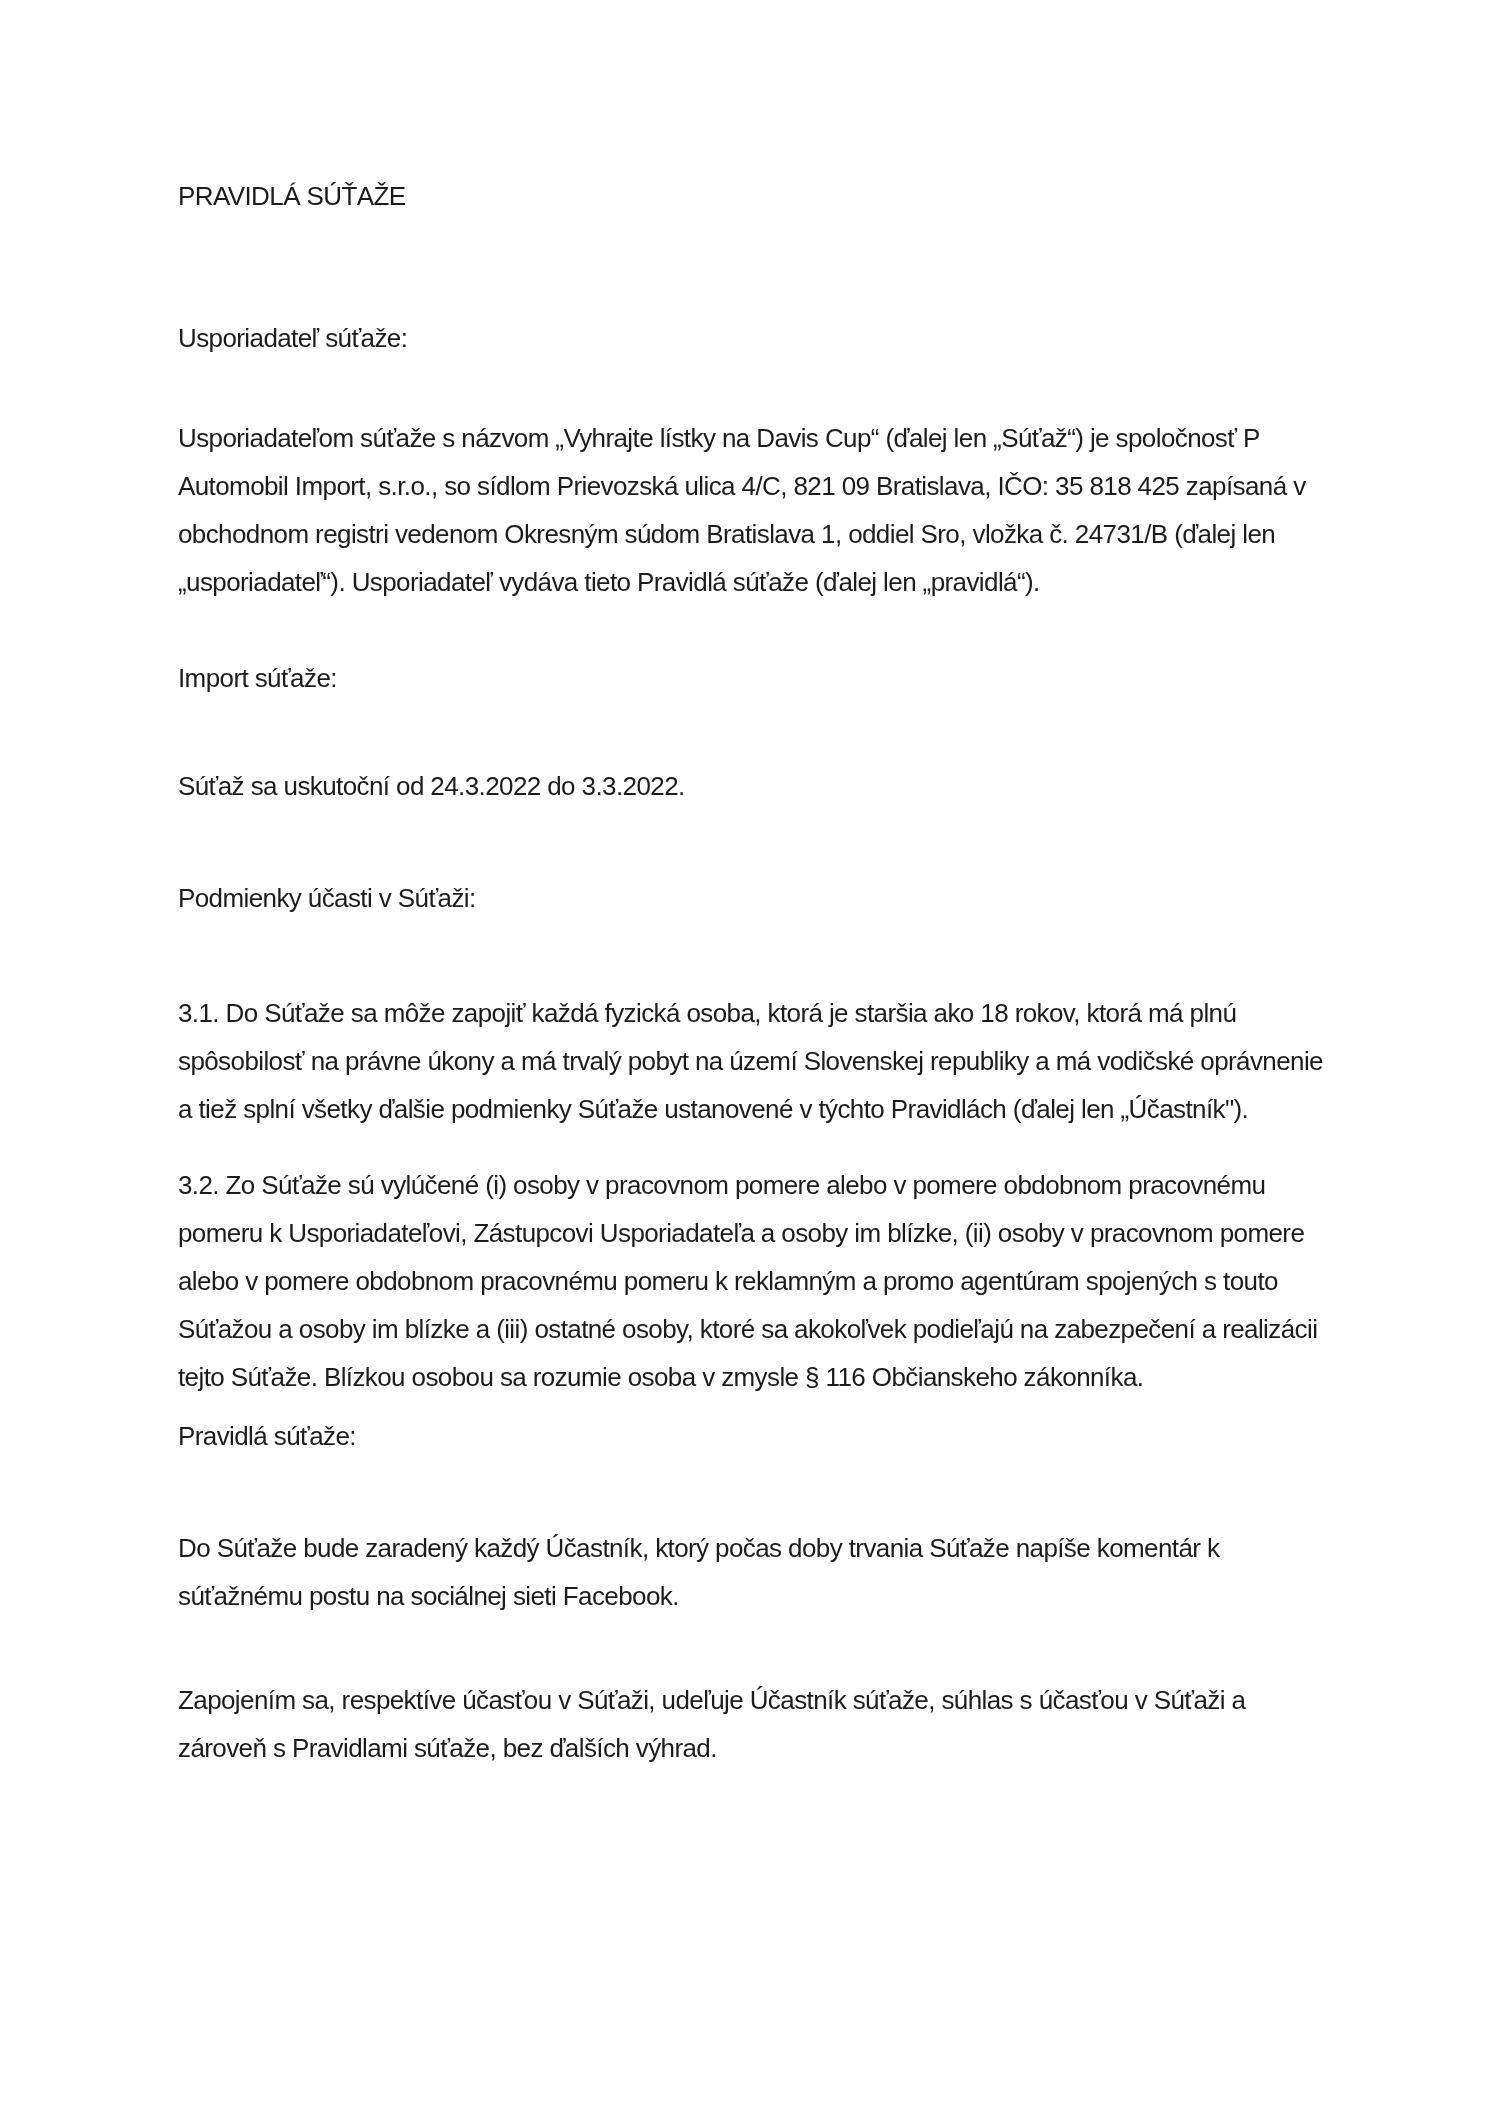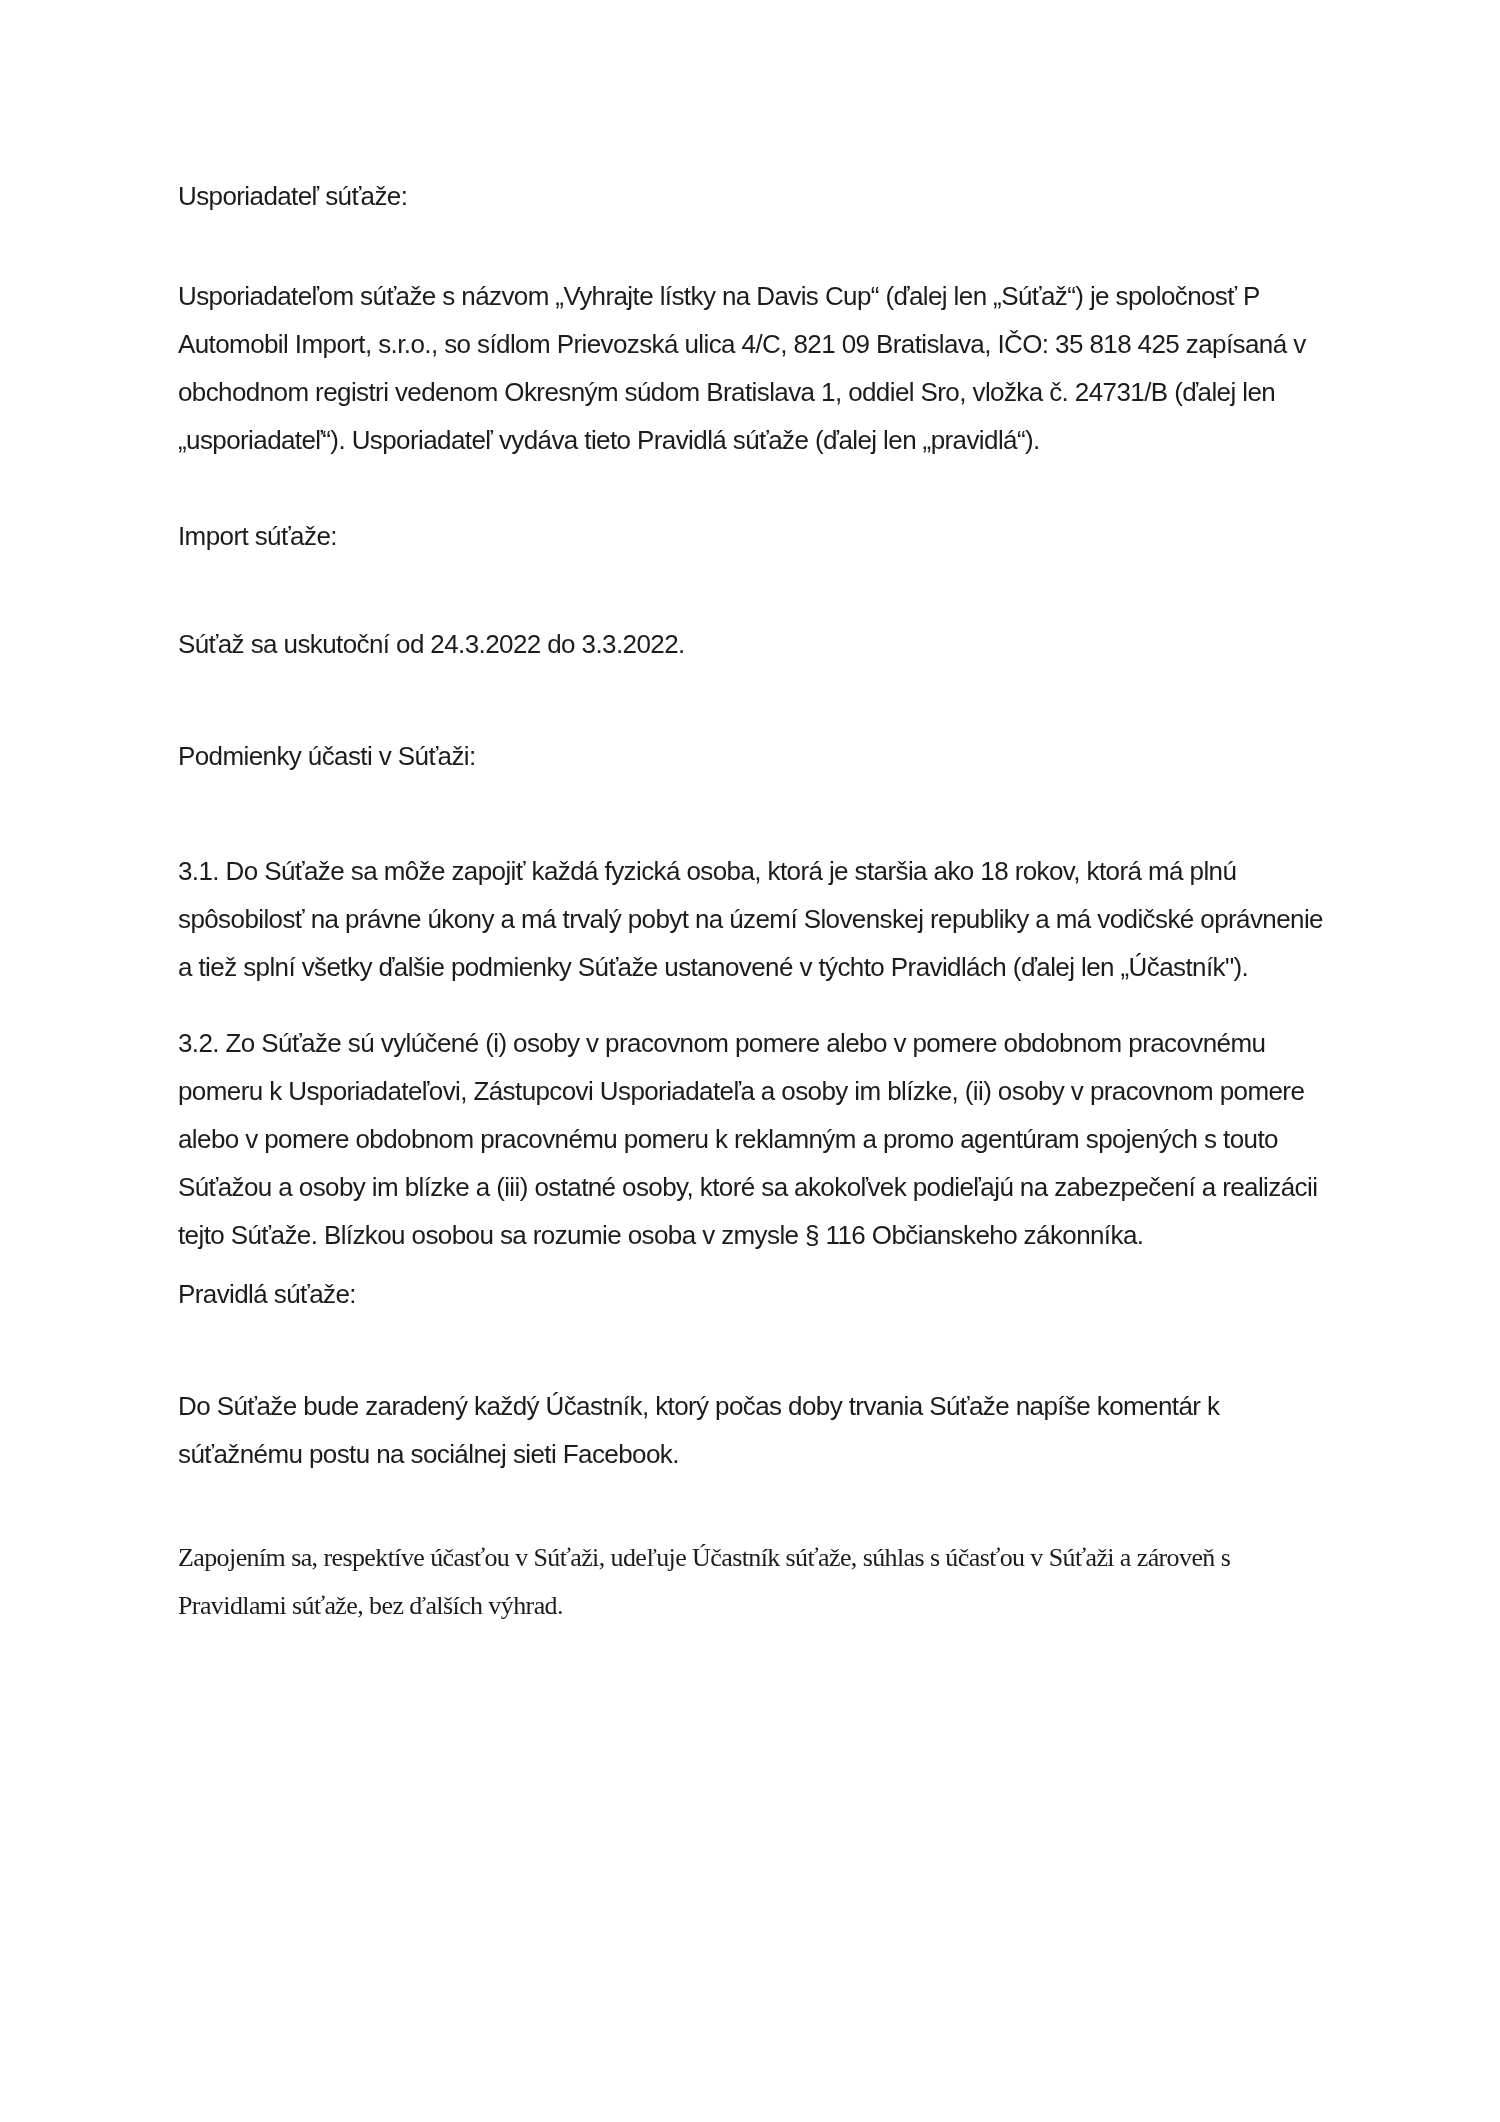--- a/index.html
+++ b/index.html
@@ -33,26 +33,27 @@
   .b-subtitle { margin-bottom: 12px !important; }
   .b-label-a  { margin-bottom: 52px !important; }
   .b-para-1   { margin-bottom: 48px !important; }
   .b-label-b  { margin-bottom: 60px !important; }
   .b-line-1   { margin-bottom: 64px !important; }
   .b-label-c  { margin-bottom: 67px !important; }
   .b-para-2   { margin-bottom: 28px !important; }
   .b-para-3   { margin-bottom: 11px !important; }
   .b-label-d  { margin-bottom: 64px !important; }
   .b-para-4   { margin-bottom: 56px !important; }
-  .b-para-5   { margin-bottom: 0 !important; font-family: Liberation Serif, serif; }
+  .b-para-5   { margin-bottom: 0 !important; }
 </style>
 </head>
 <body>
 
 <div class="page">
+  <p class="b-title">PRAVIDLÁ SÚŤAŽE</p>
 
 
   <p class="b-label-a">Usporiadateľ súťaže:</p>
 
   <p class="b-para-1">Usporiadateľom súťaže s názvom „Vyhrajte lístky na Davis Cup“ (ďalej len „Súťaž“) je spoločnosť P Automobil Import, s.r.o., so sídlom Prievozská ulica 4/C, 821 09 Bratislava, IČO: 35 818 425  zapísaná v obchodnom registri vedenom Okresným súdom Bratislava 1, oddiel Sro, vložka č. 24731/B (ďalej len „usporiadateľ“). Usporiadateľ vydáva tieto Pravidlá súťaže (ďalej len „pravidlá“).</p>
 
   <p class="b-label-b">Import súťaže:</p>
 
   <p class="b-line-1">Súťaž sa uskutoční od 24.3.2022 do 3.3.2022.</p>
 

